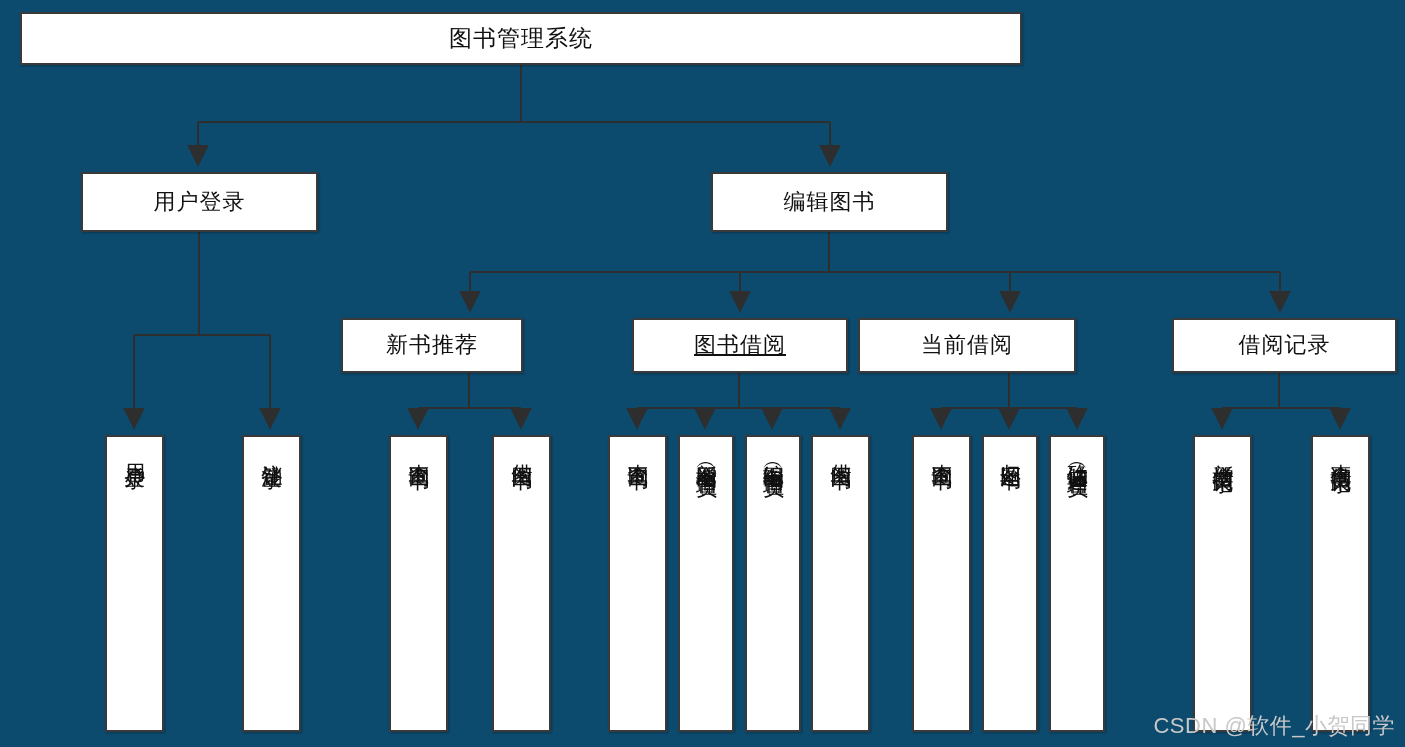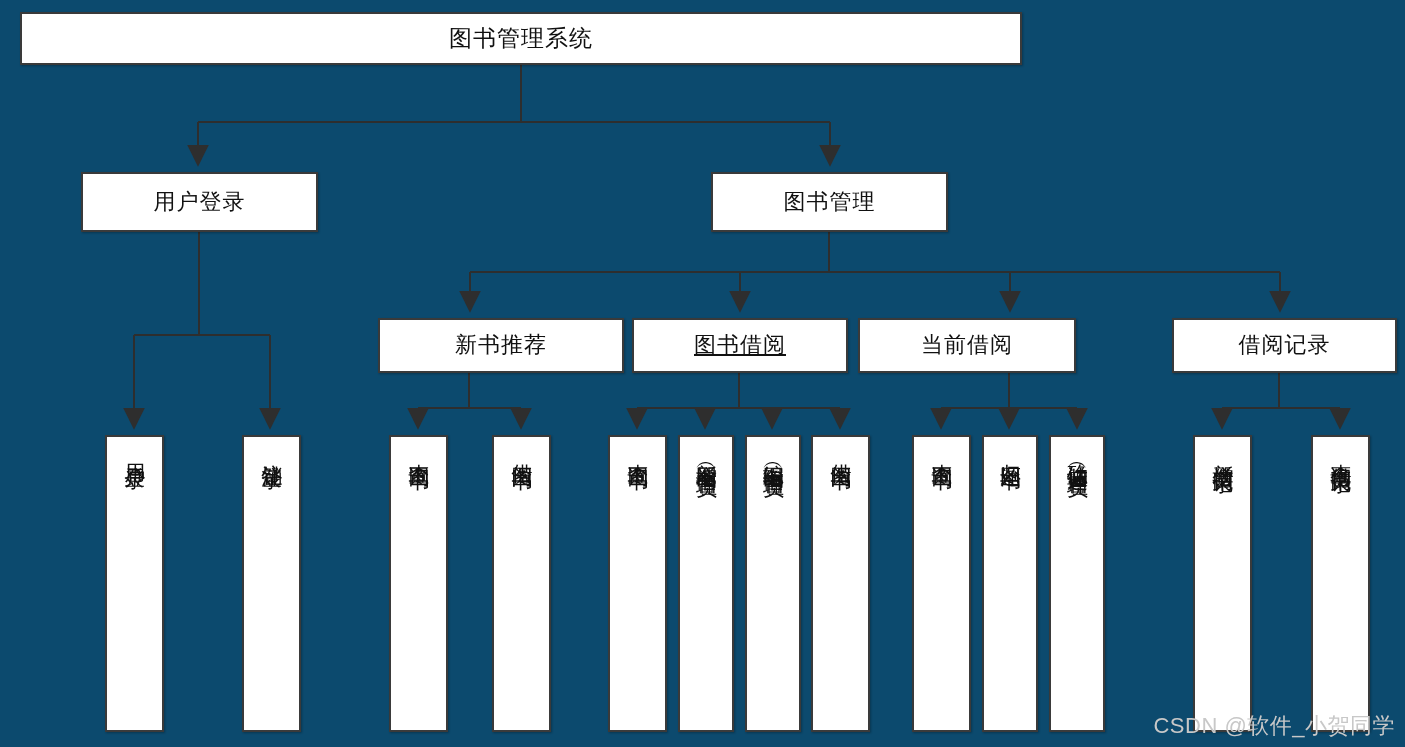--- a/index.html
+++ b/index.html
@@ -107,23 +107,23 @@
       <path d="M1222,408 L1222,427" marker-end="url(#arw)"></path>
       <path d="M1340,408 L1340,427" marker-end="url(#arw)"></path>
 
     </g>
   </svg>
 
   <div class="node h root" style="left:20px;top:12px;width:1002px;height:53px;">图书管理系统</div>
 
   <div class="node h" style="left:81px;top:172px;width:237px;height:60px;">用户登录</div>
 
-  <div class="node h" style="left:711px;top:172px;width:237px;height:60px;">图书管理</div>
+  <div class="node h" style="left:711px;top:172px;width:237px;height:60px;">编辑图书</div>
 
-  <div class="node h" style="left:378px;top:318px;width:246px;height:55px;">新书推荐</div>
+  <div class="node h" style="left:341px;top:318px;width:182px;height:55px;">新书推荐</div>
 
   <div class="node h" style="left:632px;top:318px;width:216px;height:55px;text-decoration:underline;">图书借阅</div>
 
   <div class="node h" style="left:858px;top:318px;width:218px;height:55px;">当前借阅</div>
 
   <div class="node h" style="left:1172px;top:318px;width:225px;height:55px;">借阅记录</div>
 
   <div class="node v" style="left:105px;top:435px;width:59px;height:297px;">
     <span class="vtext">用户登录</span>
   </div>

